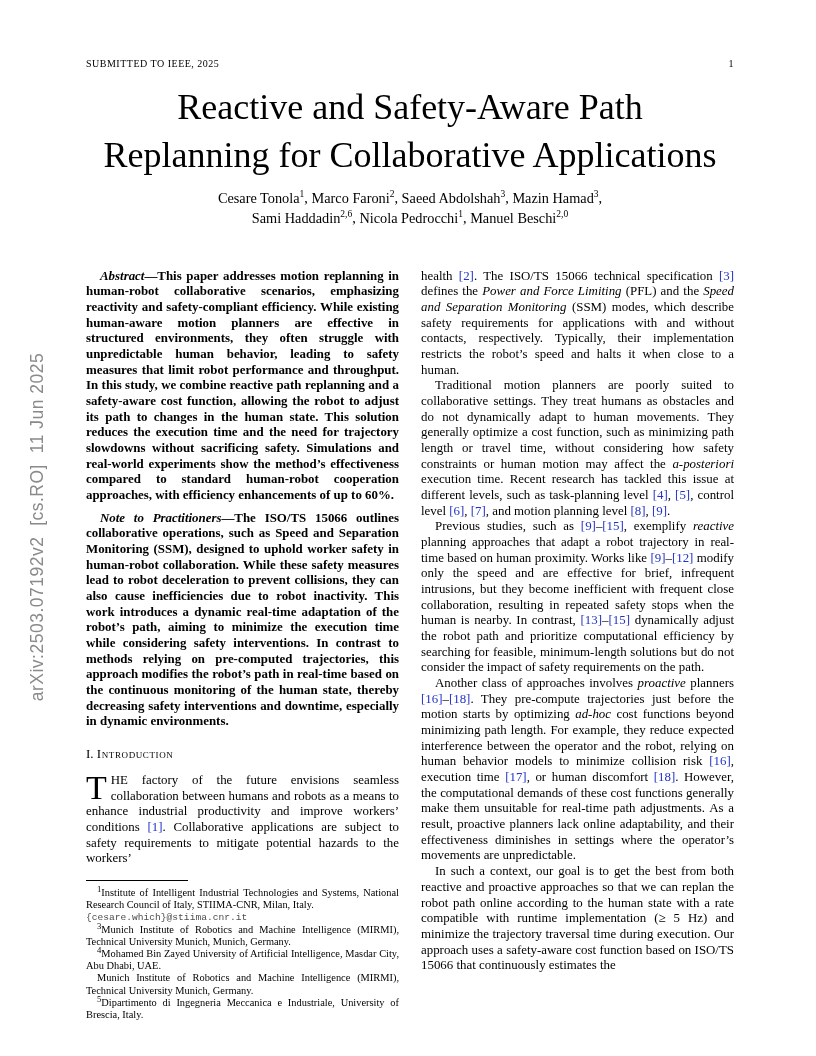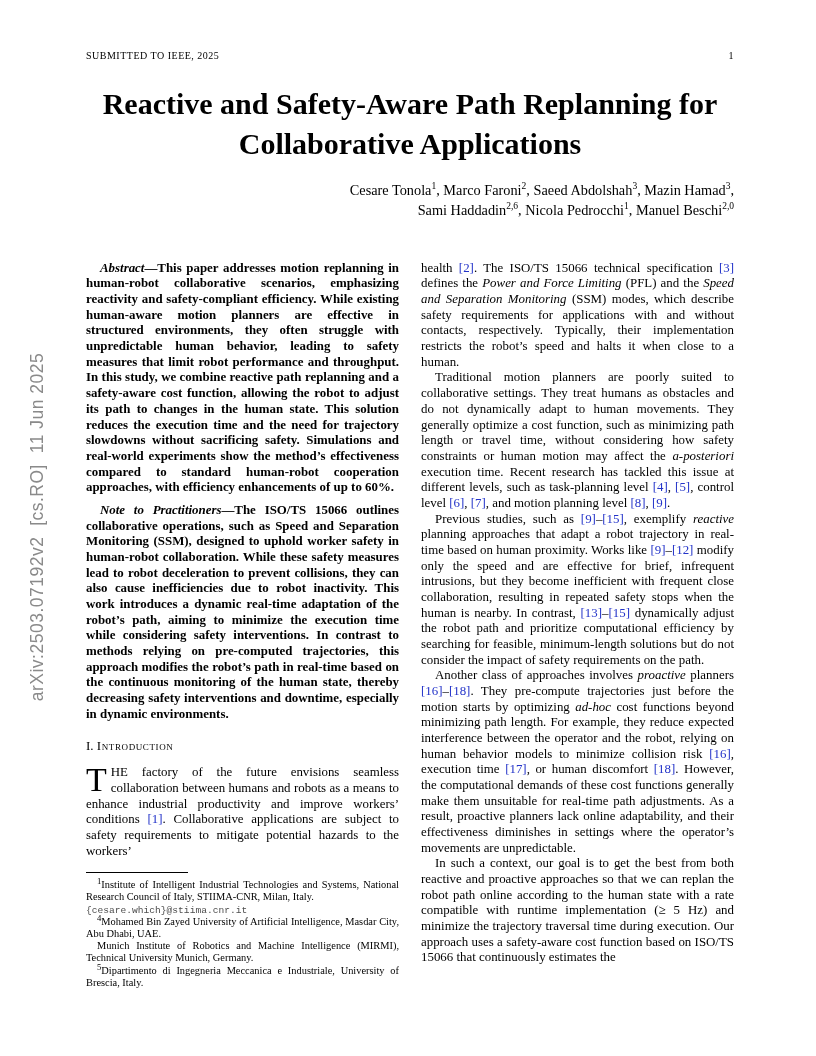--- a/index.html
+++ b/index.html
@@ -5,39 +5,39 @@
   * { margin:0; padding:0; box-sizing:border-box; }
   html,body { background:#ffffff; }
   .page {
     position:relative; width:816px; height:1056px; margin:0 auto;
     background:#ffffff; color:#000;
     font-family:"Liberation Serif", serif;
     overflow:hidden;
   }
   
   .running-header {
-    position:absolute; top:50px; left:86px; right:82px;
+    position:absolute; top:58px; left:86px; right:82px;
     display:flex; justify-content:space-between;
     font-size:10px; letter-spacing:0.5px;
   }
   
   .arxiv-watermark {
     position:absolute; left:37px; top:527px;
     transform:translate(-50%,-50%) rotate(-90deg);
     white-space:pre;
     font-family:"Liberation Sans", sans-serif;
     font-size:17.5px; color:var(--watermark,#8a8a8a); letter-spacing:0.5px;
   }
   .content { padding:84px 82px 0 86px; }
   .title {
-    font-weight:700; font-size:30px; line-height:1.32;
+    font-weight:400; font-size:36px; line-height:1.32;
     text-align:center; max-width:632px; margin:0 auto;
   }
   .authors {
-    margin-top:17px; text-align:right;
+    margin-top:9px; text-align:center;
     font-size:14.3px; line-height:1.42;
   }
   .authors sup { font-size:9.5px; }
   .columns { display:flex; gap:22px; margin-top:40px; }
   .col { flex:1 1 0; min-width:0; }
   
   .col p { font-size:12.9px; line-height:1.215; text-align:justify; text-indent:14px; }
   p.no-indent { text-indent:0; }
   
   .front-para {
@@ -102,20 +102,21 @@
 
         <div class="section-heading"><span>I.</span>&nbsp;<span class="sc">Introduction</span></div>
 
         <p class="intro"><span class="dropcap">T</span><span>HE factory of the future envisions seamless collaboration between humans and robots as a means to enhance industrial productivity and improve workers’ conditions <span class="cite">[1]</span>. Collaborative applications are subject to safety requirements to mitigate potential hazards to the workers’</span></p>
 
         <div class="footnote-rule"></div>
 
         <div class="footnotes">
           <p><sup>1</sup>Institute of Intelligent Industrial Technologies and Systems, National Research Council of Italy, STIIMA-CNR, Milan, Italy.</p>
           <p class="fn-noindent"><span class="mono">{cesare.which}@stiima.cnr.it</span></p>
+          <p><sup>3</sup>Munich Institute of Robotics and Machine Intelligence (MIRMI), Technical University Munich, Munich, Germany.</p>
           <p><sup>4</sup>Mohamed Bin Zayed University of Artificial Intelligence, Masdar City, Abu Dhabi, UAE.</p>
           <p>Munich Institute of Robotics and Machine Intelligence (MIRMI), Technical University Munich, Germany.</p>
           <p><sup>5</sup>Dipartimento di Ingegneria Meccanica e Industriale, University of Brescia, Italy.</p>
         </div>
 
       </div>
 
       <div class="col">
         <p class="no-indent">health <span class="cite">[2]</span>. The ISO/TS 15066 technical specification <span class="cite">[3]</span> defines the <i>Power and Force Limiting</i> (PFL) and the <i>Speed and Separation Monitoring</i> (SSM) modes, which describe safety requirements for applications with and without contacts, respectively. Typically, their implementation restricts the robot’s speed and halts it when close to a human.</p>
         <p>Traditional motion planners are poorly suited to collaborative settings. They treat humans as obstacles and do not dynamically adapt to human movements. They generally optimize a cost function, such as minimizing path length or travel time, without considering how safety constraints or human motion may affect the <i>a-posteriori</i> execution time. Recent research has tackled this issue at different levels, such as task-planning level <span class="cite">[4]</span>, <span class="cite">[5]</span>, control level <span class="cite">[6]</span>, <span class="cite">[7]</span>, and motion planning level <span class="cite">[8]</span>, <span class="cite">[9]</span>.</p>

